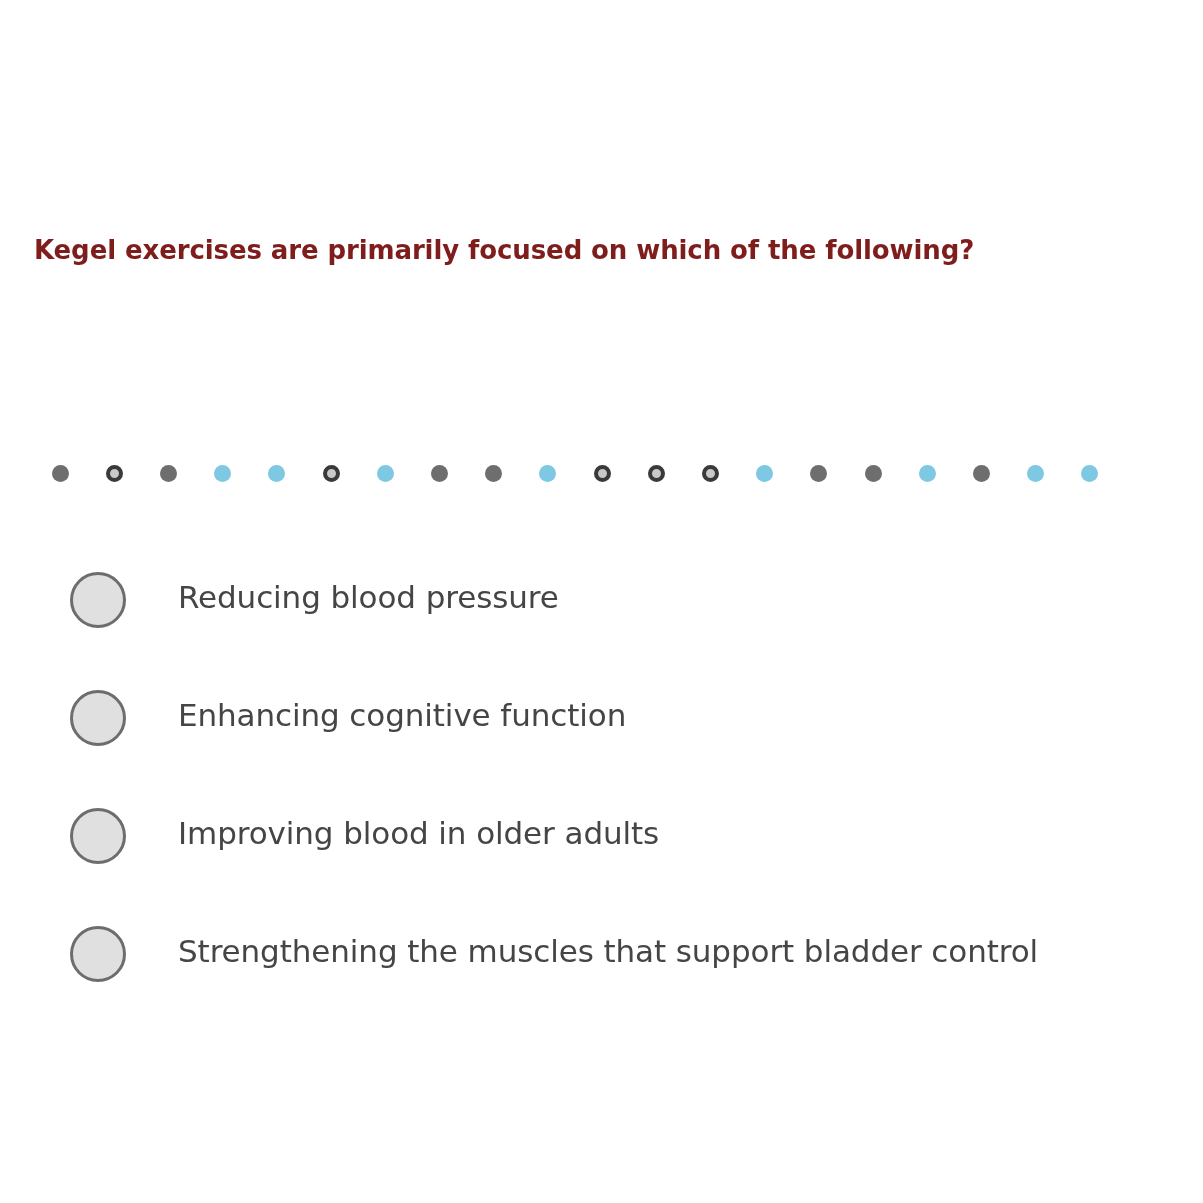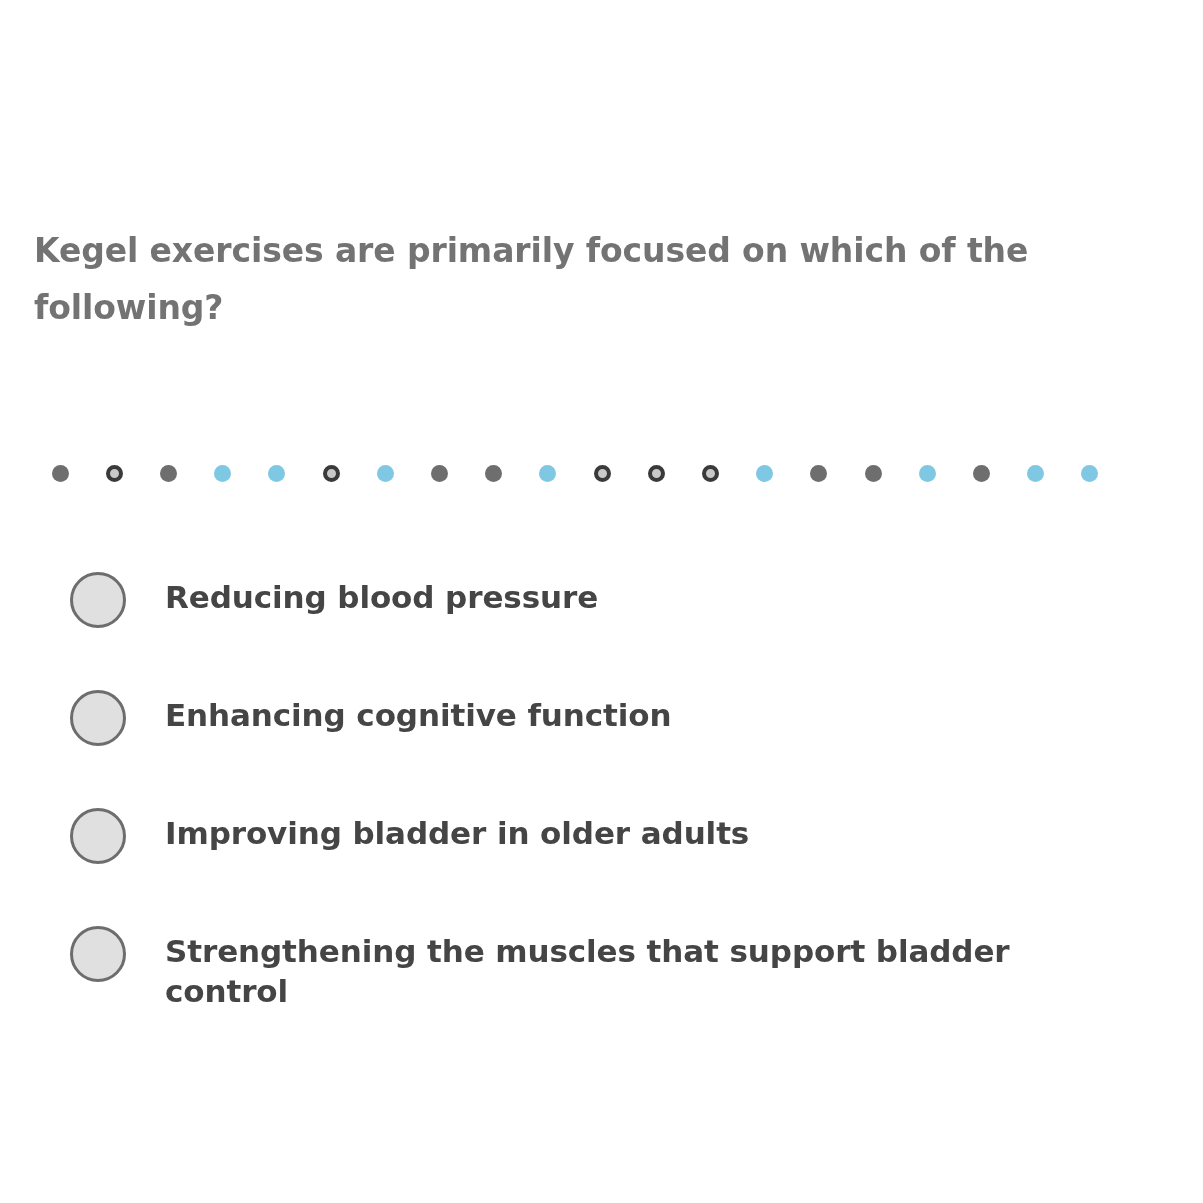--- a/index.html
+++ b/index.html
@@ -23,24 +23,24 @@
     height: 1203px;
     background: #ffffff;
   }
 
   
   #question-title {
     position: absolute;
     left: 34px;
     top: 222px;
     width: 1040px;
-    font-size: 33px;
+    font-size: 26px;
     line-height: 57px;
     font-weight: 700;
-    color: #737373;
+    color: #7f1d1d;
     letter-spacing: -0.1px;
     white-space: pre-line;
   }
 
   
   #dot-divider {
     position: absolute;
     left: 0;
     top: 456px;
     width: 1203px;
@@ -84,25 +84,25 @@
     width: 56px;
     height: 56px;
     border-radius: 50%;
     background: #e0e0e0;
     border: 3px solid #6d6d6d;
     box-sizing: border-box;
     margin-top: 1px;
   }
   .option-label {
     flex: 1 1 auto;
-    margin-left: 39px;
+    margin-left: 52px;
     font-size: 31px;
     line-height: 40px;
     color: #454545;
-    font-weight: 700;
+    font-weight: 400;
     padding-top: 6px;
     white-space: pre-line;
     letter-spacing: -0.1px;
   }
 </style>
 </head>
 <body>
 
 <div id="quiz-card">
 
@@ -135,21 +135,21 @@
       <div class="option-row" style="top: 571px;">
         <div class="option-radio"></div>
         <div class="option-label">Reducing blood pressure</div>
       </div>
       <div class="option-row" style="top: 689px; justify-content: space-between;">
         <div class="option-radio"></div>
         <div class="option-label">Enhancing cognitive function</div>
       </div>
       <div class="option-row" style="top: 807px;">
         <div class="option-radio"></div>
-        <div class="option-label">Improving bladder in older adults</div>
+        <div class="option-label">Improving blood in older adults</div>
       </div>
       <div class="option-row" style="top: 925px;">
         <div class="option-radio"></div>
         <div class="option-label">Strengthening the muscles that support bladder control</div>
       </div>
     </div>
 
 </div>
 
 </body></html>

